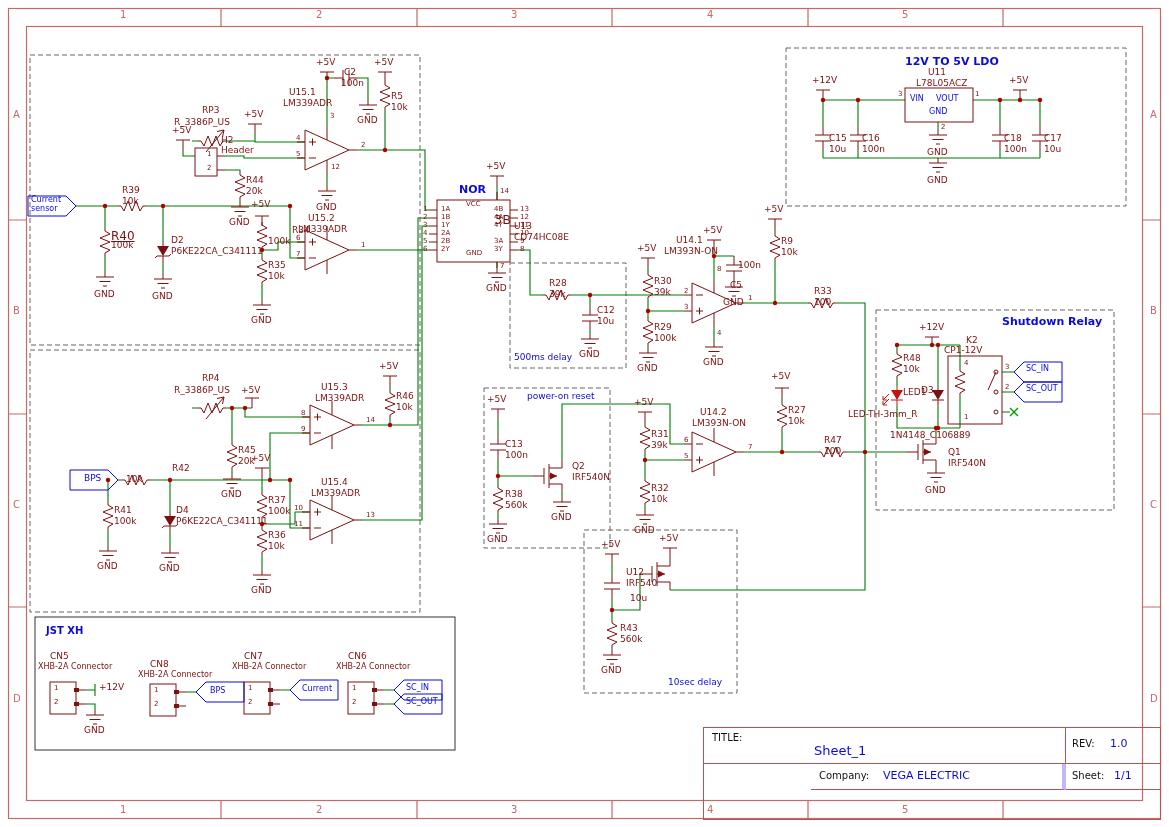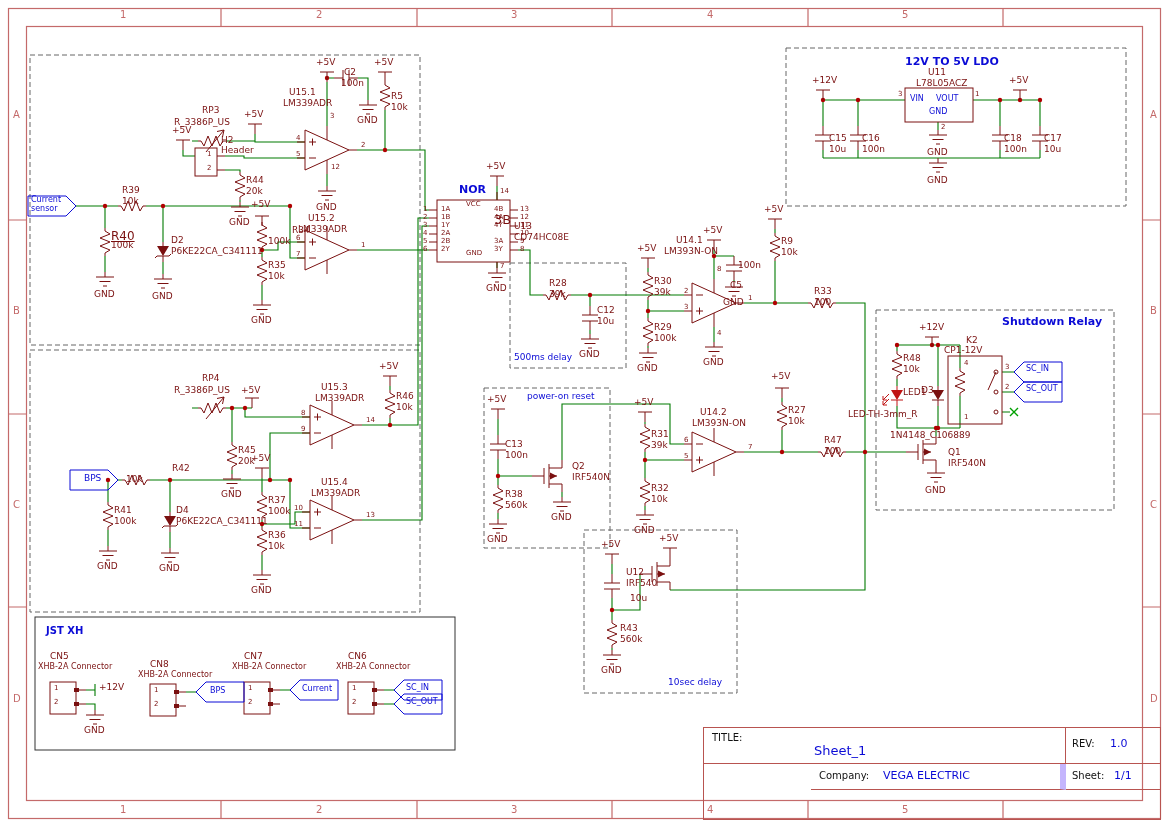--- a/index.html
+++ b/index.html
@@ -9,21 +9,21 @@
   #labels{position:absolute;left:0;top:0;width:100%;height:100%;pointer-events:none;}
   .lbl{position:absolute;white-space:nowrap;line-height:1;}
   .b11{font-weight:bold;}
   
   #titleblock{position:absolute;left:703px;top:727px;width:456px;height:91px;
               border:1px solid #b85450;font-size:10px;color:#111;}
   #titleblock .cell{position:absolute;box-sizing:border-box;}
   .tb-title{left:0;top:0;width:362px;height:36px;border-right:1px solid #b85450;border-bottom:1px solid #b85450;}
   .tb-rev{left:362px;top:0;width:94px;height:36px;border-bottom:1px solid #b85450;}
   .tb-logo{left:0;top:36px;width:107px;height:55px;border-right:1px solid #b85450;}
-  .tb-company{left:107px;top:36px;width:255px;height:26px;border-right:6px solid #c4b5fd;border-bottom:1px solid #b85450;}
+  .tb-company{left:107px;top:36px;width:255px;height:26px;border-right:4px solid #c4b5fd;border-bottom:1px solid #b85450;}
   .tb-sheet{left:362px;top:36px;width:94px;height:26px;border-bottom:1px solid #b85450;}
   .tb-date{left:107px;top:62px;width:349px;height:29px;}
   .tb-k{position:absolute;color:#111;}
   .tb-v{position:absolute;color:#0b0bd6;}
   .logo-wrap{position:absolute;left:6px;top:14px;display:flex;align-items:center;gap:4px;}
   .logo-text{color:#38a3dc;font-size:15px;font-weight:bold;}
 </style>
 </head>
 <body>
 

